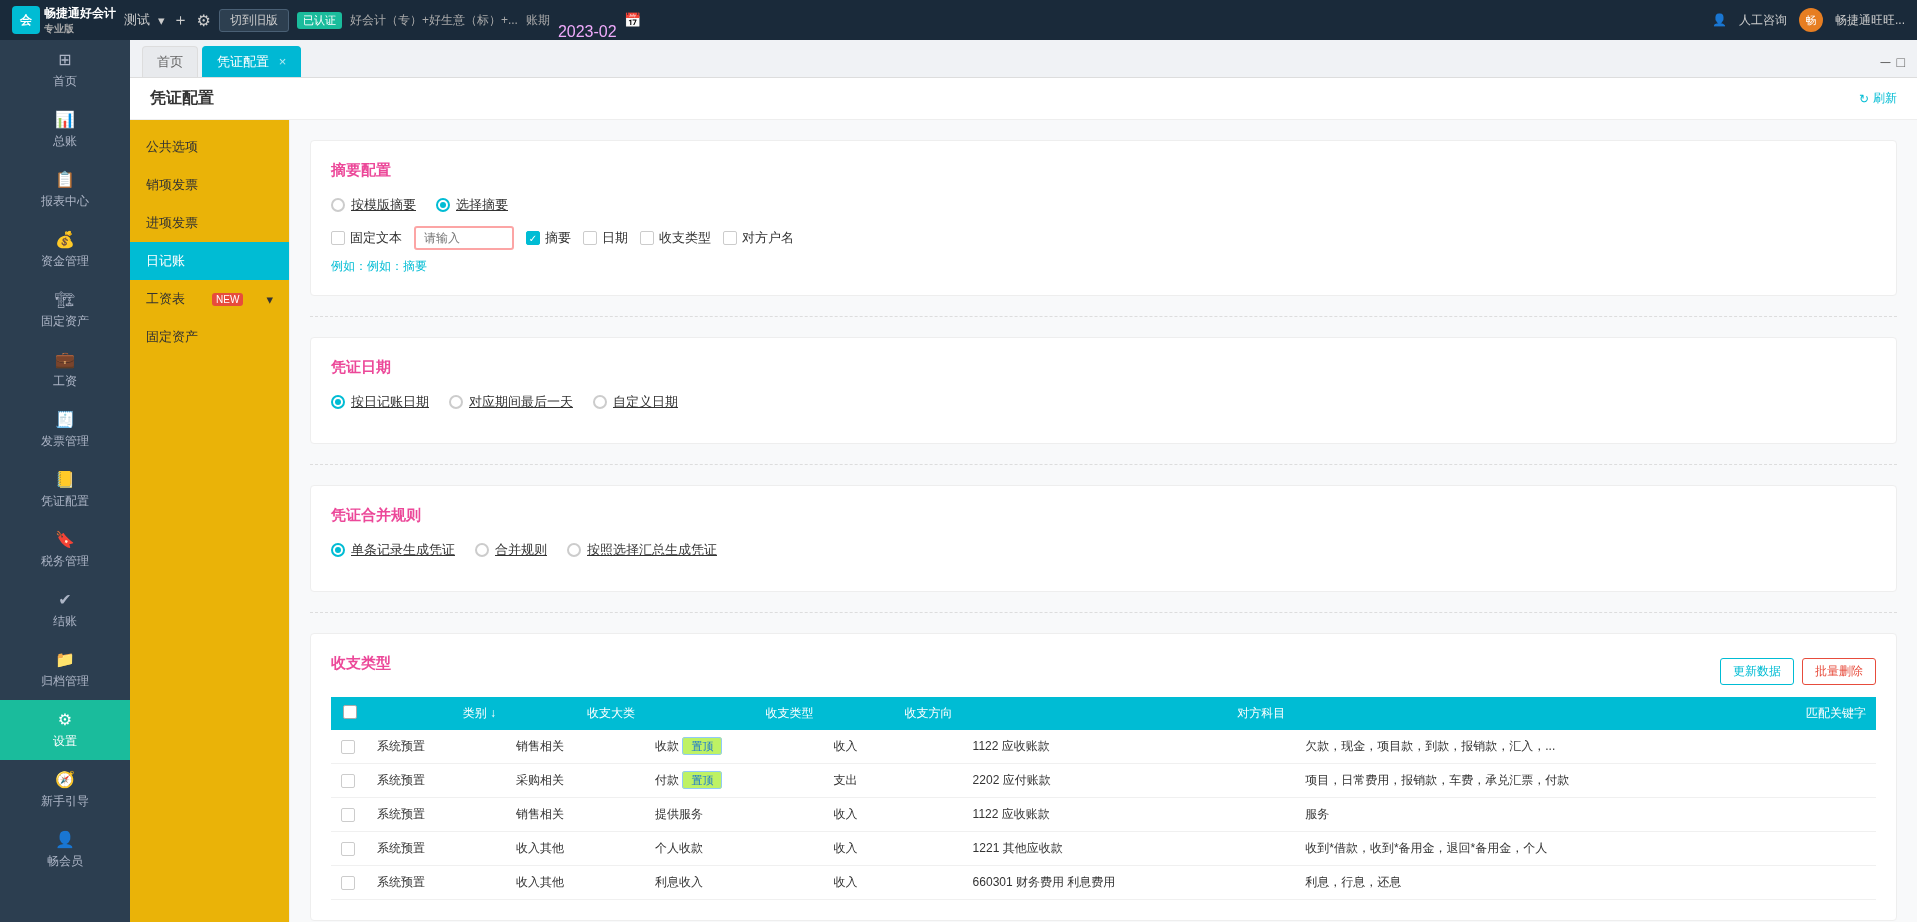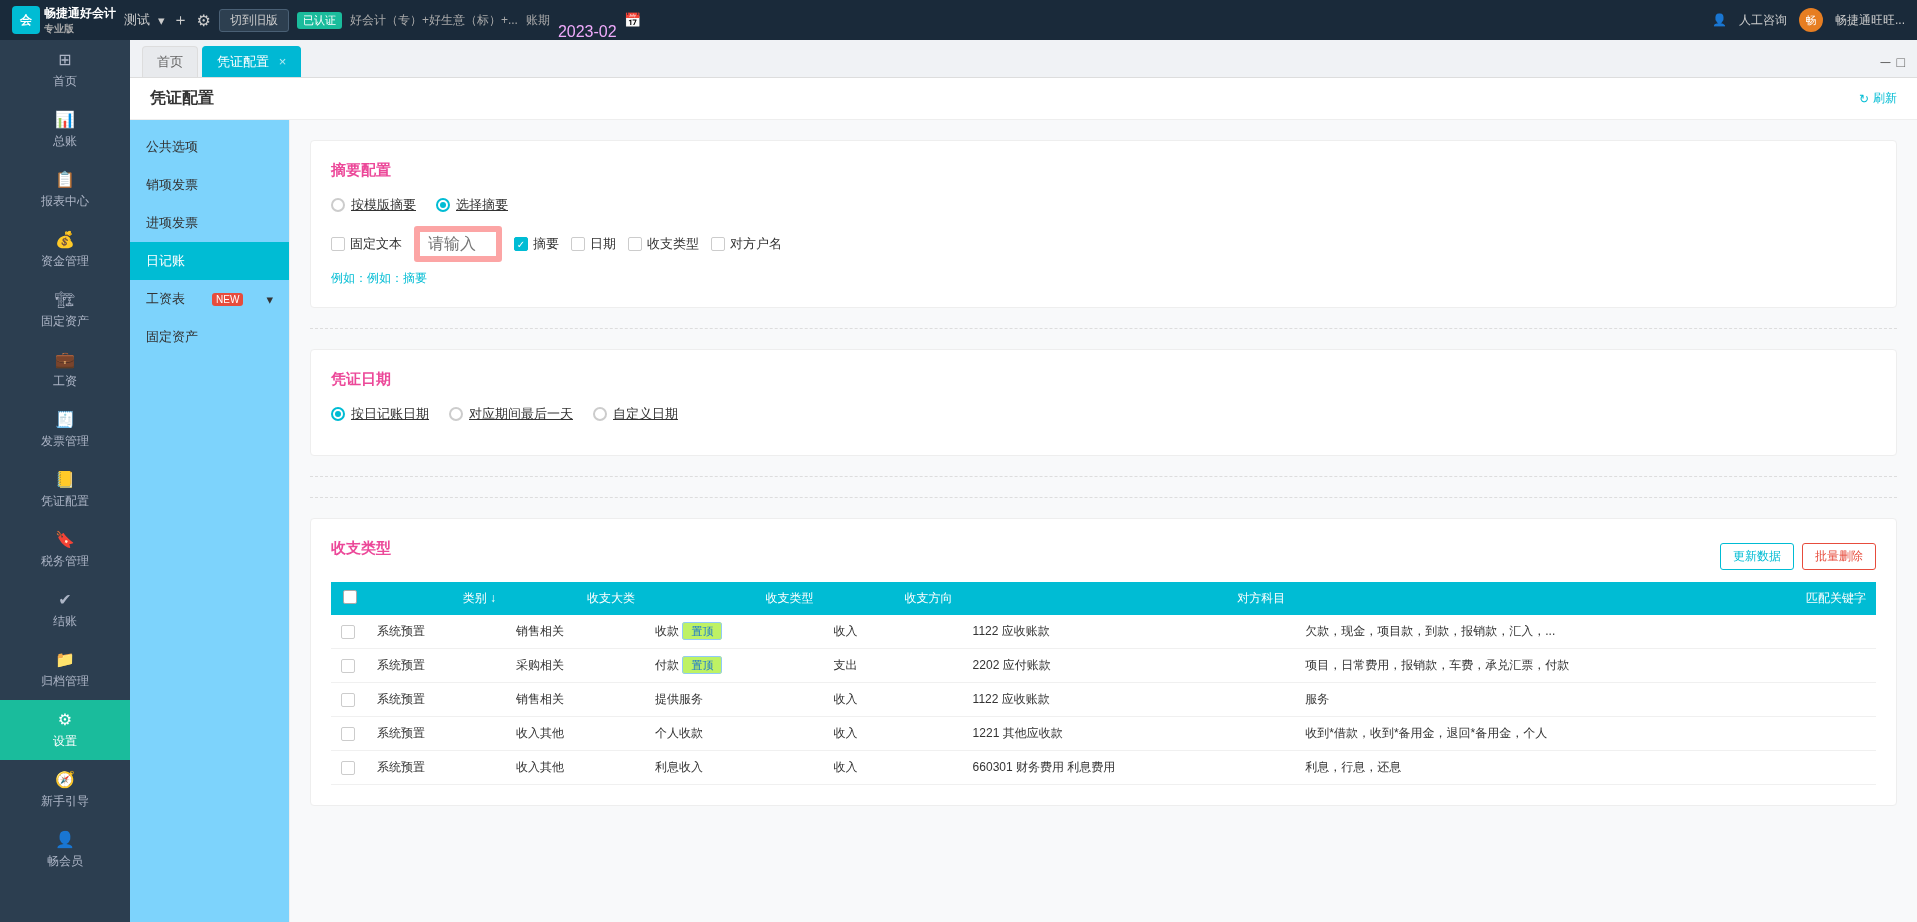--- a/index.html
+++ b/index.html
@@ -44,21 +44,21 @@
 
     
     .page-header { background: #fff; padding: 10px 20px; display: flex; align-items: center; justify-content: space-between; border-bottom: 1px solid #eee; flex-shrink: 0; }
     .page-title { font-size: 16px; font-weight: bold; color: #333; }
     .refresh-btn { color: #00bcd4; cursor: pointer; font-size: 12px; display: flex; align-items: center; gap: 4px; }
 
     
     .inner-layout { display: flex; flex: 1; overflow: hidden; }
 
     
-    .left-menu { width: 160px; background: #7dd3fc; border-right: 1px solid #eee; flex-shrink: 0; padding-top: 8px; }
+    .left-menu { width: 160px; background: #eab308; border-right: 1px solid #eee; flex-shrink: 0; padding-top: 8px; }
     .left-menu-item { padding: 10px 16px; cursor: pointer; font-size: 13px; color: #333; display: flex; align-items: center; justify-content: space-between; }
     .left-menu-item.active { background: #00bcd4; color: #fff; align-items: center; }
     .new-badge { background: #e74c3c; color: #fff; font-size: 10px; padding: 1px 4px; border-radius: 3px; margin-left: 4px; }
 
     
     .right-content { flex: 1; overflow-y: auto; padding: 20px; background: #f8f9fa; }
 
     
     .section { background: #fff; border-radius: 4px; padding: 20px; margin-bottom: 16px; border: 1px solid #eee; }
     .section-title { font-size: 15px; font-weight: bold; color: #ec4899; margin-bottom: 16px; }
@@ -69,21 +69,21 @@
     .radio-item { display: flex; align-items: center; gap: 6px; cursor: pointer; font-size: 13px; text-decoration: underline; }
     .radio-circle { width: 14px; height: 14px; border-radius: 50%; border: 2px solid #ccc; display: flex; align-items: center; justify-content: center; }
     .radio-circle.checked { border-color: #00bcd4; }
     .radio-circle.checked::after { content: ''; width: 6px; height: 6px; border-radius: 50%; background: #00bcd4; }
 
     
     .checkbox-row { display: flex; align-items: center; gap: 12px; margin-bottom: 8px; }
     .checkbox-item { display: flex; align-items: center; gap: 5px; cursor: pointer; font-size: 13px; }
     .checkbox-box { width: 14px; height: 14px; border: 1px solid #ccc; border-radius: 2px; display: flex; align-items: center; justify-content: center; }
     .checkbox-box.checked { background: #00bcd4; border-color: #00bcd4; color: #fff; font-size: 10px; }
-    .text-input { border: 6px solid #fca5a5; border-radius: 3px; padding: 3px 8px; font-size: 16px; color: #999; width: 88px; }
+    .text-input { border: 2px solid #fca5a5; border-radius: 3px; padding: 3px 8px; font-size: 12px; color: #999; width: 100px; }
 
     
     .example-text { color: #00bcd4; font-size: 12px; margin-top: 8px; }
 
     
     .table-header-row { display: flex; align-items: center; justify-content: space-between; margin-bottom: 8px; }
     .table-actions { display: flex; gap: 8px; }
     .action-btn { border: 1px solid #00bcd4; color: #00bcd4; background: #fff; padding: 4px 12px; border-radius: 3px; cursor: pointer; font-size: 12px; }
     .action-btn.danger { border-color: #e74c3c; color: #e74c3c; }
 
@@ -298,20 +298,37 @@
               </label>
               <label class="radio-item">
                 <div class="radio-circle"></div>
                 <span>自定义日期</span>
               </label>
             </div>
           </div>
 
           <hr class="section-divider">
 
+          <div class="section">
+            <div class="section-title">凭证合并规则</div>
+            <div class="radio-group">
+              <label class="radio-item">
+                <div class="radio-circle checked"></div>
+                <span>单条记录生成凭证</span>
+              </label>
+              <label class="radio-item">
+                <div class="radio-circle"></div>
+                <span>合并规则</span>
+              </label>
+              <label class="radio-item">
+                <div class="radio-circle"></div>
+                <span>按照选择汇总生成凭证</span>
+              </label>
+            </div>
+          </div>
 
           <hr class="section-divider">
 
           <div class="section">
             <div class="table-header-row">
               <div class="section-title">收支类型</div>
               <div class="table-actions">
                 <button class="action-btn">更新数据</button>
                 <button class="action-btn danger">批量删除</button>
               </div>

